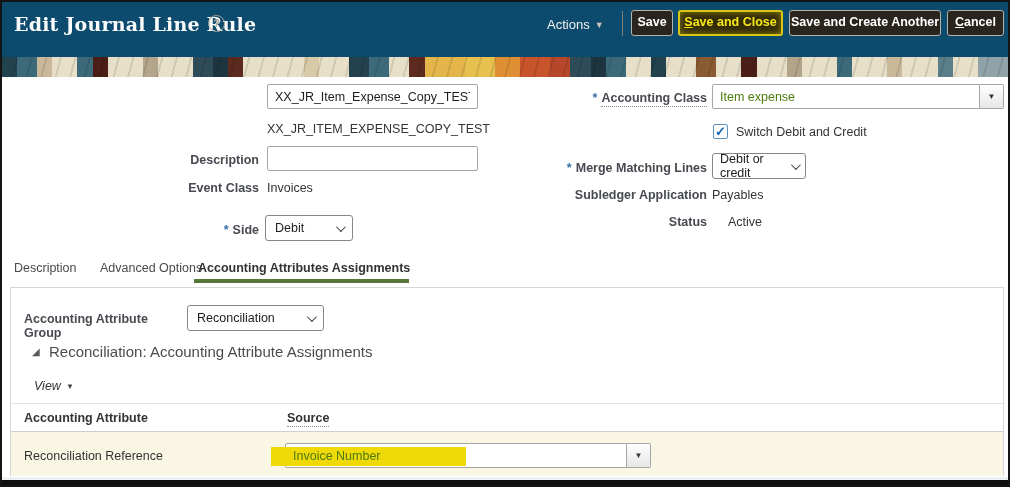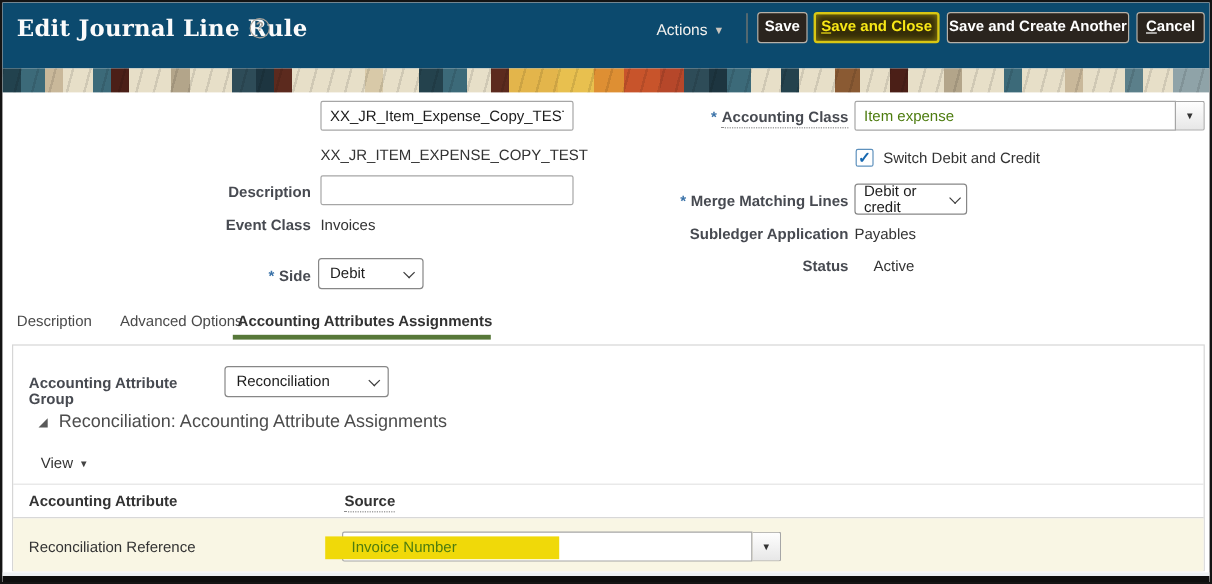--- a/index.html
+++ b/index.html
@@ -80,21 +80,21 @@
   
   .tab { position:absolute; top:259px; font-size:12.5px; color:#4a4a4a; cursor:pointer; }
   .tab.active { font-weight:bold; color:#333; }
   .tab-underline { position:absolute; left:192px; top:277px; width:215px; height:4px; background:#577839; }
 
   
   .panel { position:absolute; left:8px; top:285px; width:994px; height:189px;
     border:1px solid #d6d6d6; background:#fff; }
   .sec-title { position:absolute; left:47px; top:341px; font-size:15px; color:#4c4c4c; }
   .disclosure { position:absolute; left:30px; top:344px; font-size:10px; color:#5a5a5a; cursor:pointer; }
-  .view-menu { position:absolute; left:32px; top:377px; font-size:12.5px; color:#333; cursor:pointer; }
+  .view-menu { position:absolute; left:32px; top:377px; font-size:12.5px; color:#333; cursor:pointer;font-style:italic; }
   .view-menu .arr { font-size:8px; color:#444; margin-left:5px; vertical-align:1px; }
   .tbl-topline { position:absolute; left:9px; top:401px; width:992px; height:1px; background:#e4e4e4; }
   .tbl-hline { position:absolute; left:9px; top:429px; width:992px; height:1px; background:#cfcfcf; }
   .col-h { position:absolute; top:409px; font-size:12.5px; font-weight:bold; color:#333; }
   .row-band { position:absolute; left:9px; top:430px; width:992px; height:44px; background:#f9f6e4; }
   .row-cell { position:absolute; left:22px; top:447px; font-size:12.5px; color:#333; }
   .hl { position:absolute; left:-15px; top:3px; width:195px; height:19px; background:#f0d909; z-index:1; }
   .hl-text { position:relative; z-index:2; }
   .strip-bottom { position:absolute; left:0; top:475px; width:100%; height:5px; background:#eef1f4; }
   .black-bottom { position:absolute; left:0; bottom:0; width:100%; height:5px; background:#0e0e0e; }

